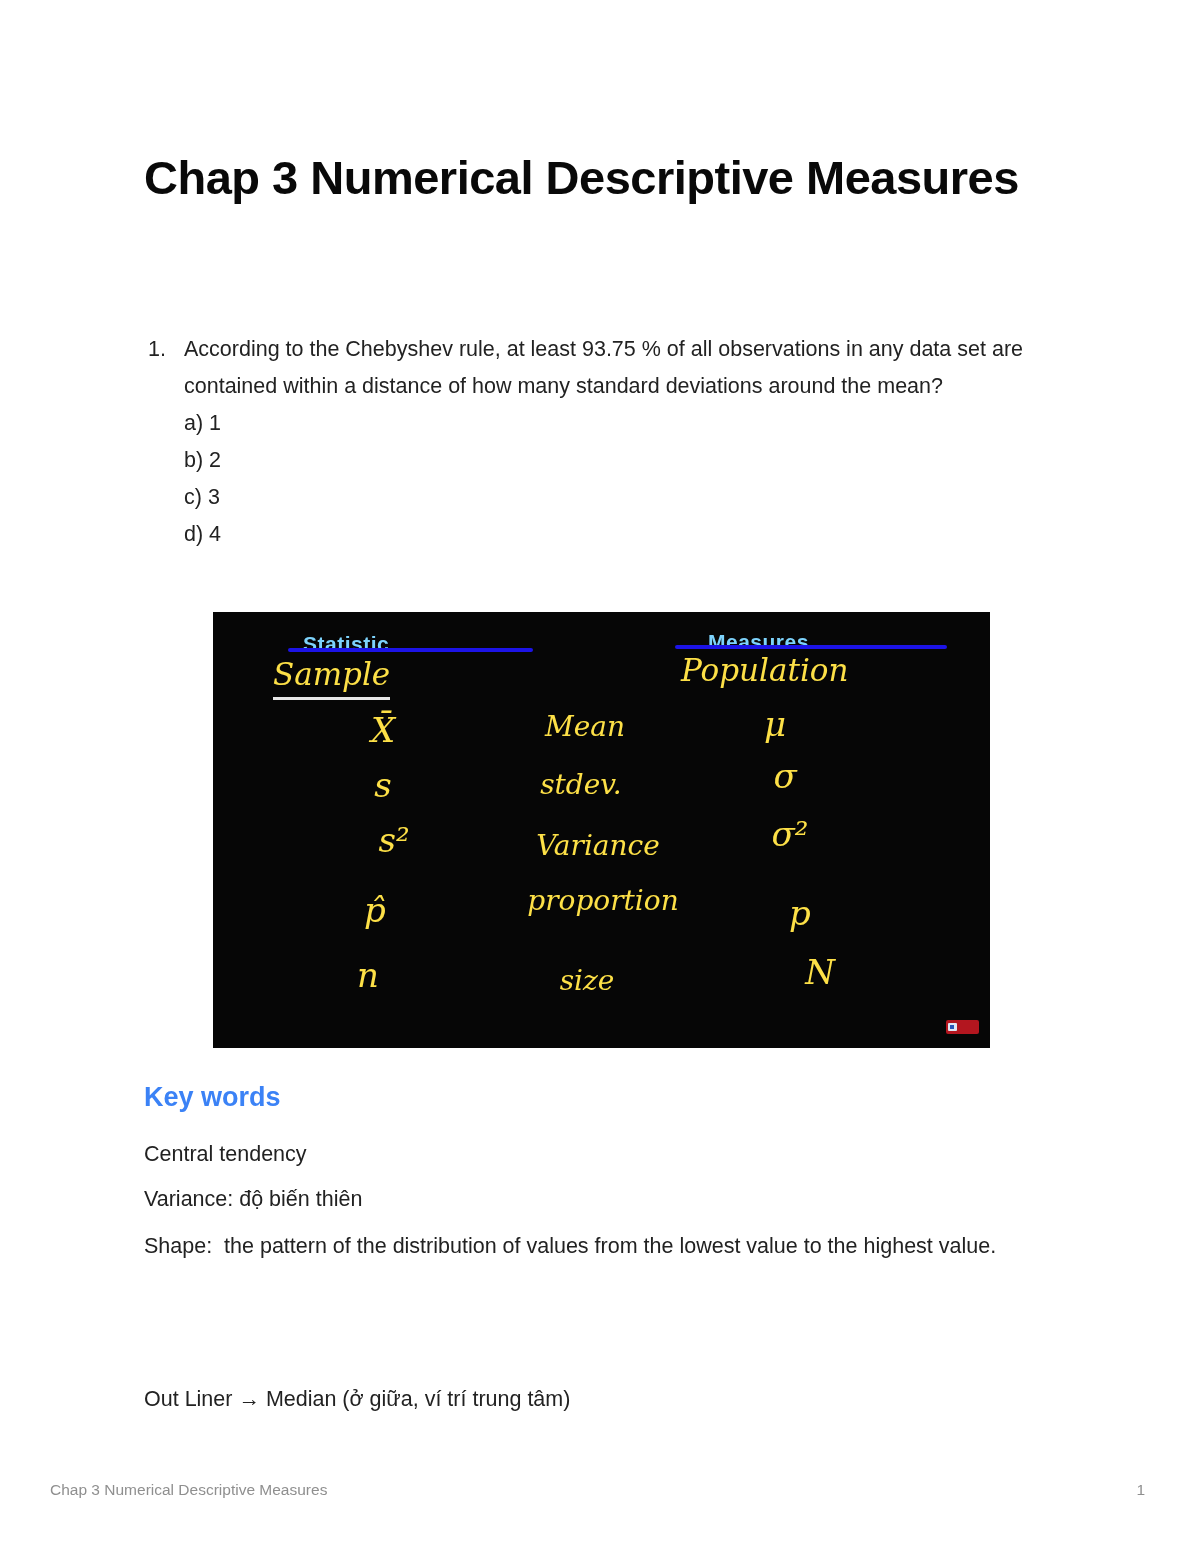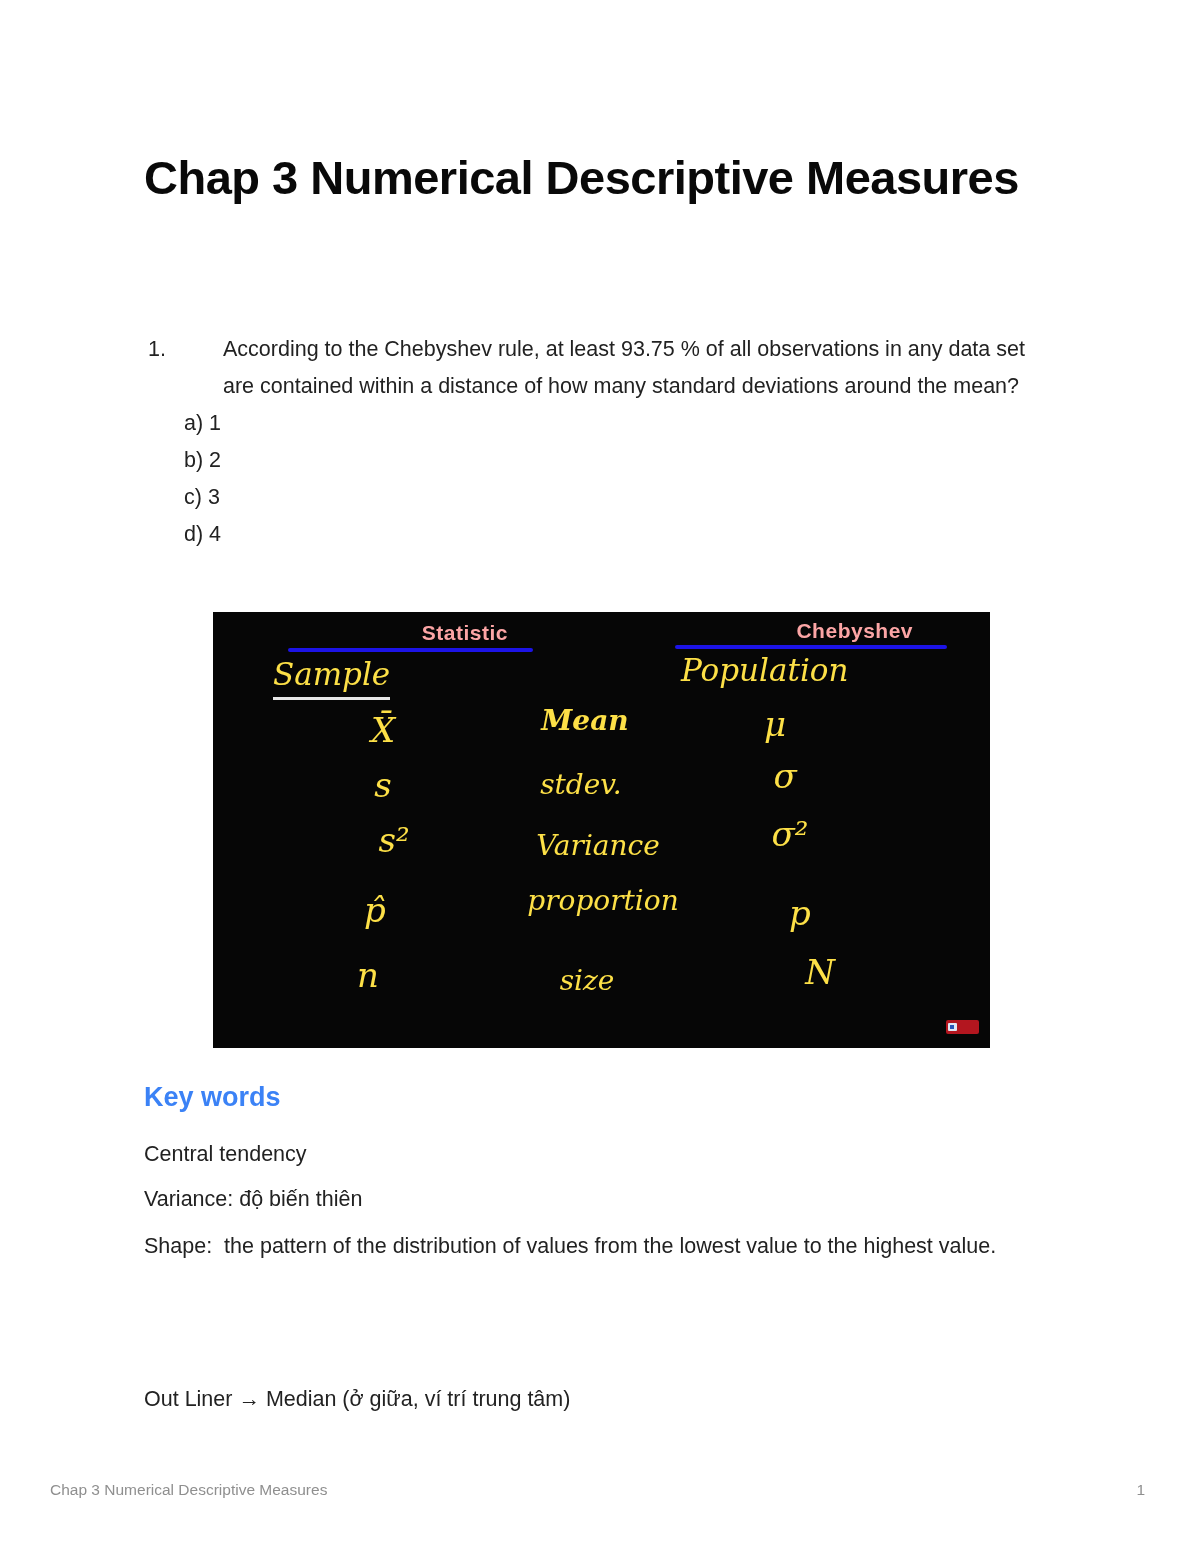--- a/index.html
+++ b/index.html
@@ -12,33 +12,34 @@
   .doc-title {
     left:144px; top:140px; width:920px;
     font-size:47px; line-height:76px; font-weight:700;
     color:#090909; letter-spacing:-0.5px;
   }
 
   
   .question-block { left:148px; top:331px; width:900px; font-size:21.5px; line-height:37px; color:#222; }
   .q-row { display:flex; }
   .q-num { width:36px; flex:0 0 36px; }
-  .q-text { width:855px;margin-left:39px; }
+  .q-text { width:855px; }
   .option-row { padding-left:36px; }
   .option-row span { display:inline; }
 
   
   .board {
     left:213px; top:612px; width:777px; height:436px;
     background:#060606; overflow:hidden;
   }
   .board .hdr {
-    position:absolute; text-align:right; color:#fca5a5;
+    position:absolute; text-align:left; color:#7dd3fc;
     font-size:21px; font-weight:600; letter-spacing:0.5px;
     font-family:"Liberation Sans", sans-serif;
+    margin-top:11px;
   }
   .board .rule { position:absolute; height:4px; border-radius:2px; }
   .hand {
     position:absolute; color:#fde047;
     font-family:"DejaVu Serif", serif; font-style:italic;
   }
   .cell { transform:translate(-50%,-50%); white-space:nowrap; }
   .subhdr { font-size:31px; }
   .sym { font-size:34px; }
   .word { font-size:28px; }
@@ -94,30 +95,30 @@
   <div class="option-row">
     <span>d)</span>
     <span>4</span>
   </div>
 </div>
 
 <div class="abs board">
   <div class="hdr" style="left:90px; top:9px; width:205px;">Statistic</div>
   <div class="rule" style="left:75px; top:36px; width:245px; background:#1c13e6;"></div>
 
-  <div class="hdr" style="left:495px; top:7px; width:205px;">Chebyshev</div>
+  <div class="hdr" style="left:495px; top:7px; width:205px;">Measures</div>
   <div class="rule" style="left:462px; top:33px; width:272px; background:#1c13e6;"></div>
 
   <div class="hand subhdr" style="left:60px; top:44px;">
     <span class="underlined-hand">Sample</span>
   </div>
   <div class="hand subhdr" style="left:468px; top:40px;">Population</div>
 
   <div class="hand cell sym" style="left:170px; top:118px;">X̄</div>
-  <div class="hand cell word" style="left:372px; top:108px;font-weight:bold;">Mean</div>
+  <div class="hand cell word" style="left:372px; top:114px;">Mean</div>
   <div class="hand cell sym" style="left:562px; top:112px;">μ</div>
 
   <div class="hand cell sym" style="left:170px; top:173px;">s</div>
   <div class="hand cell word" style="left:368px; top:172px;">stdev.</div>
   <div class="hand cell sym" style="left:572px; top:164px;">σ</div>
 
   <div class="hand cell sym" style="left:181px; top:228px;">s²</div>
   <div class="hand cell word" style="left:385px; top:233px;">Variance</div>
   <div class="hand cell sym" style="left:577px; top:222px;">σ²</div>
 

